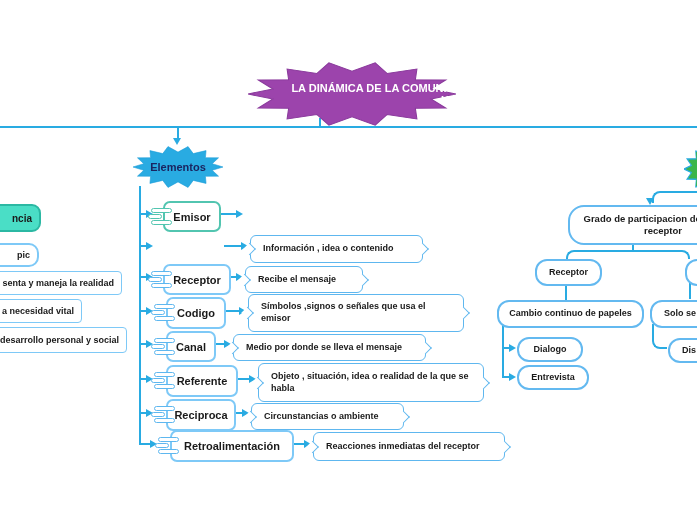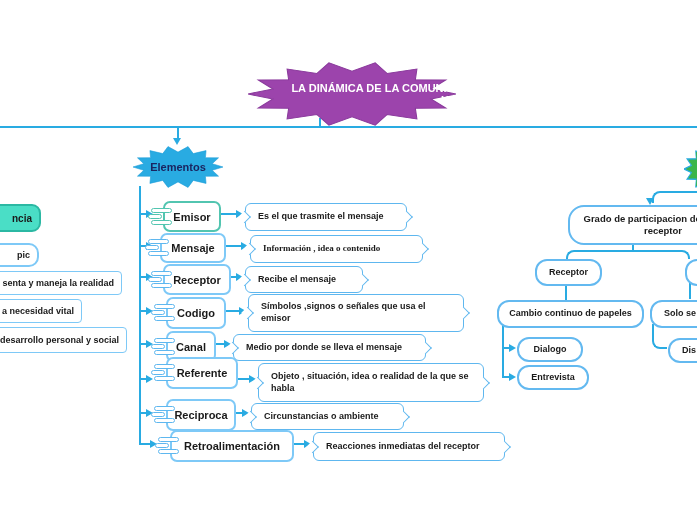--- a/index.html
+++ b/index.html
@@ -151,33 +151,22 @@
   </div>
 
   <div class="node teal" style="left:163px;top:201px;width:54px;height:27px;text-align:right;">
     <span class="nicon teal-ic">
         <i></i>
         <i></i>
         <i></i>
       </span>
     <span>Emisor</span>
   </div>
-  <div class="banner" style="left:245px;top:203px;width:136px;height:22px;">
-    <span>Es el que trasmite el mensaje</span>
-  </div>
-
-  <div class="node" style="left:160px;top:233px;width:62px;height:26px;">
-    <span class="nicon">
-        <i></i>
-        <i></i>
-        <i></i>
-      </span>
-    <span>Mensaje</span>
-  </div>
-  <div class="banner" style="left:250px;top:235px;width:147px;height:22px;font-family:Liberation Serif, serif;">
+
+  <div class="banner" style="left:250px;top:235px;width:147px;height:22px;">
     <span>Información , idea o contenido</span>
   </div>
 
   <div class="node" style="left:163px;top:264px;width:64px;height:27px;">
     <span class="nicon">
         <i></i>
         <i></i>
         <i></i>
       </span>
     <span>Receptor</span>
@@ -203,21 +192,21 @@
         <i></i>
         <i></i>
         <i></i>
       </span>
     <span>Canal</span>
   </div>
   <div class="banner" style="left:233px;top:334px;width:167px;height:21px;">
     <span>Medio por donde se lleva el mensaje</span>
   </div>
 
-  <div class="node" style="left:166px;top:357px;width:68px;height:28px;text-align:center;">
+  <div class="node" style="left:166px;top:365px;width:68px;height:28px;text-align:center;">
     <span class="nicon">
         <i></i>
         <i></i>
         <i></i>
       </span>
     <span>Referente</span>
   </div>
   <div class="banner" style="left:258px;top:363px;width:200px;height:33px;">
     <span>Objeto , situación, idea o realidad de la que se habla</span>
   </div>

